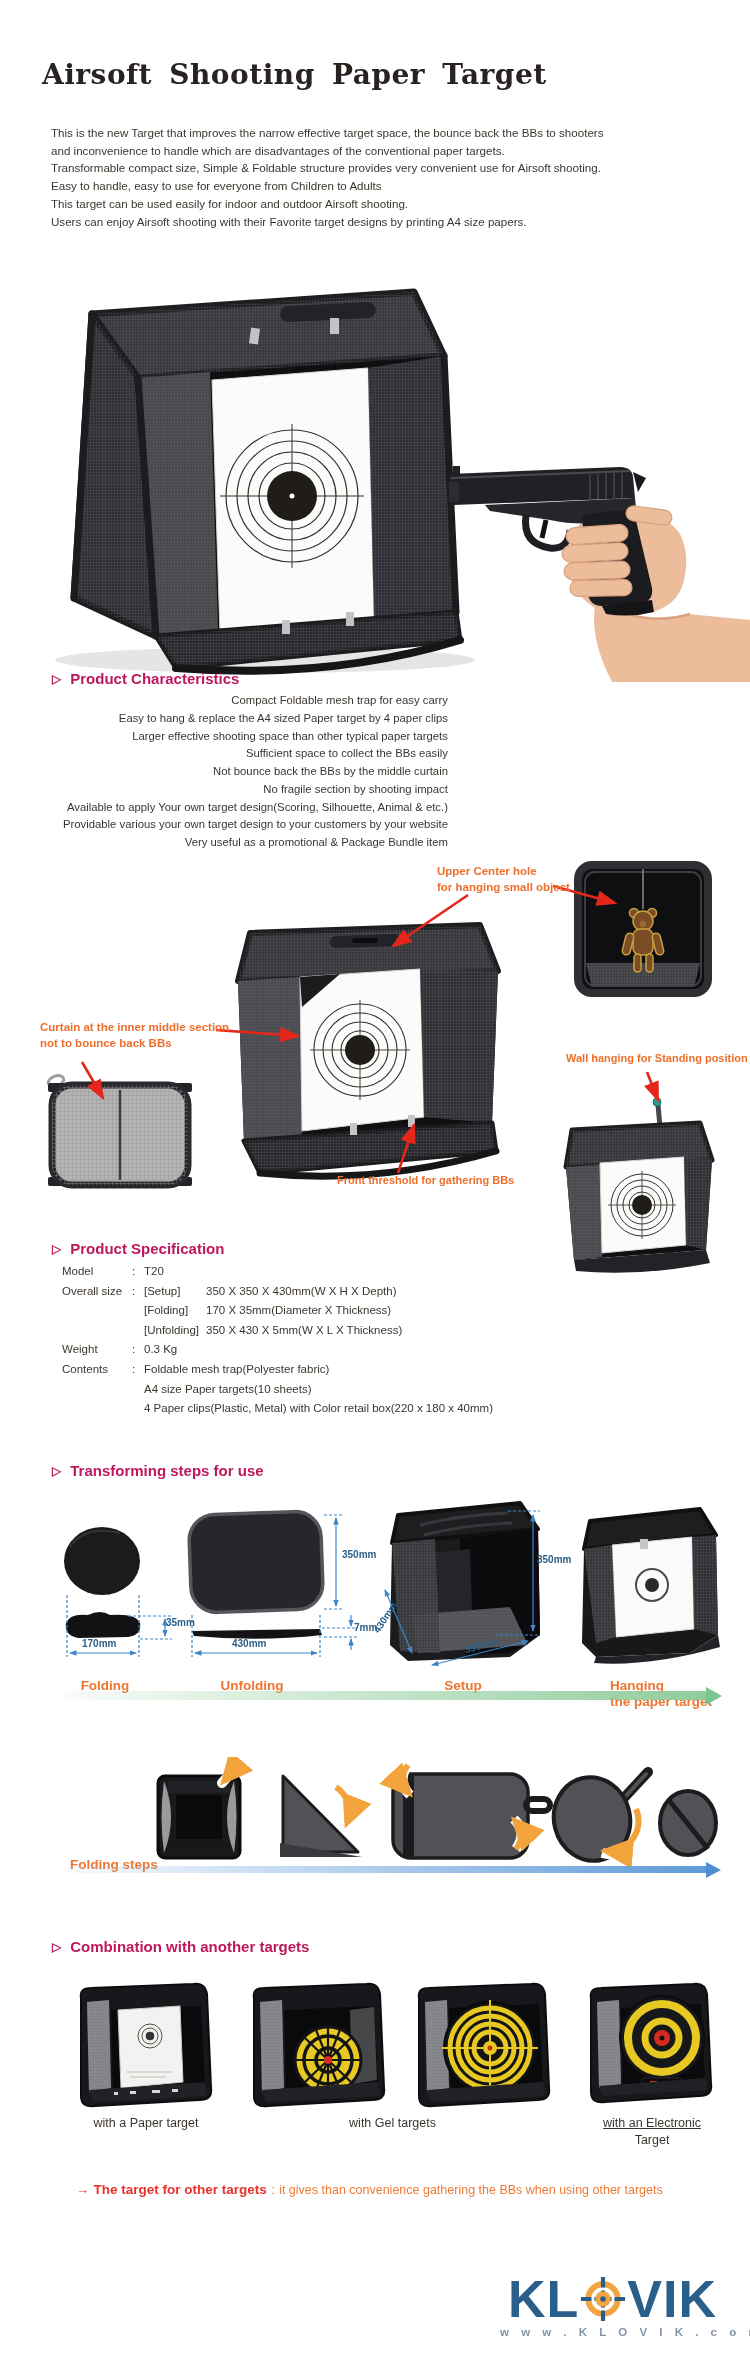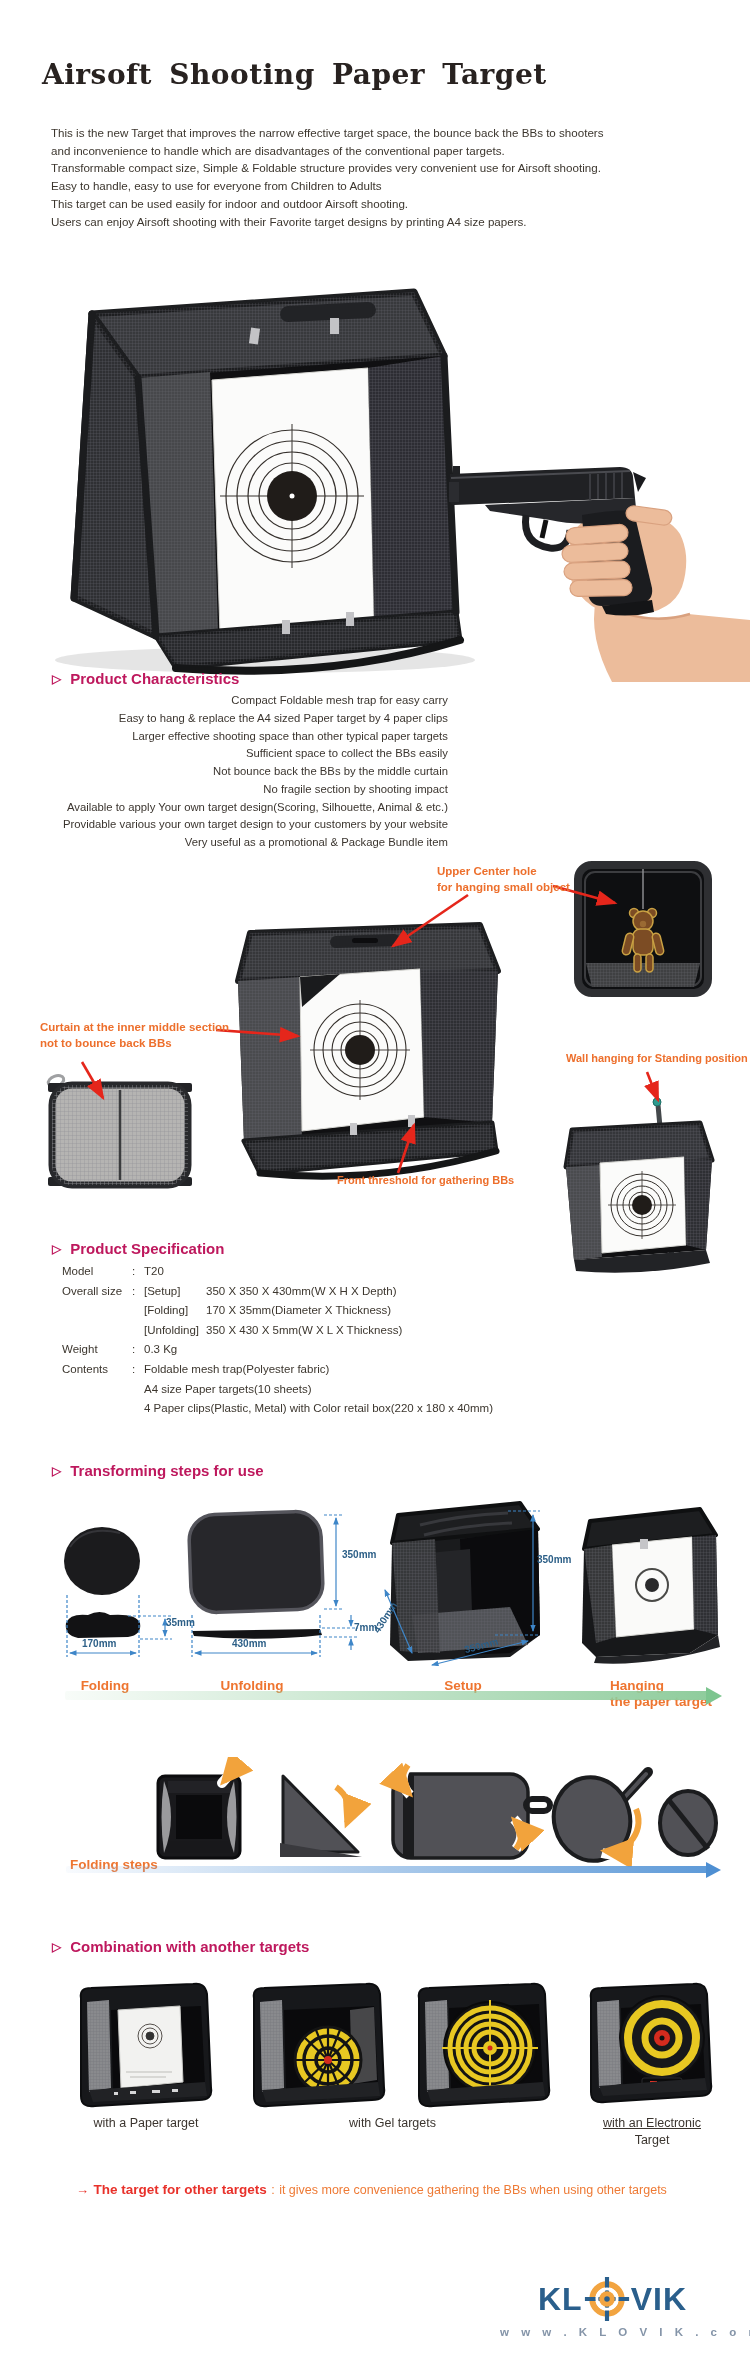--- a/index.html
+++ b/index.html
@@ -22,21 +22,21 @@
   .spec .key{display:inline-block;width:62px;}
   .spec .ind{display:inline-block;width:82px;}
   .garrow{height:9px;background:linear-gradient(to right,rgba(190,225,195,0.10),#8FCC9C);border-radius:2px;}
   .garrow-head{width:0;height:0;border-top:9px solid transparent;border-bottom:9px solid transparent;border-left:16px solid #7DC58F;}
   .barrow{height:7px;background:linear-gradient(to right,rgba(200,220,245,0.12),#5E9AD8);border-radius:2px;}
   .barrow-head{width:0;height:0;border-top:8px solid transparent;border-bottom:8px solid transparent;border-left:15px solid #4E8FD2;}
   .caption{font-size:12.5px;color:#3b352f;text-align:center;white-space:nowrap;}
   .note-arrow{color:#E8312A;font-size:13px;font-weight:bold;}
   .note-bold{color:#E8312A;font-size:13.5px;font-weight:bold;}
   .note-rest{color:#EE7A35;font-size:12.5px;}
-  .logo-word{font-size:32px;line-height:42px;font-weight:bold;color:#2A5F8C;letter-spacing:1px;}
+  .logo-word{font-size:52px;line-height:42px;font-weight:bold;color:#2A5F8C;letter-spacing:1px;}
   .logo-site{font-size:11.5px;font-weight:bold;color:#8494A8;letter-spacing:4.5px;white-space:nowrap;}
   svg{display:block;}
 </style>
 </head>
 <body>
 
 <div class="page">
 
   <svg width="0" height="0" style="position:absolute">
     <defs>
@@ -498,21 +498,21 @@
 
   <span class="abs caption" style="left:75px;top:2116px;width:142px;">with a Paper target</span>
   <span class="abs caption" style="left:300px;top:2116px;width:185px;">with Gel targets</span>
   <span class="abs caption" style="left:578px;top:2116px;width:148px;text-decoration:underline;">with an Electronic</span>
   <span class="abs caption" style="left:578px;top:2133px;width:148px;">Target</span>
 
   <div class="abs" style="left:76px;top:2180px;white-space:nowrap;">
     <span class="note-arrow">→</span>
     <span class="note-bold">The target for other targets</span>
     <span class="note-rest">:</span>
-    <span class="note-rest">it gives more convenience gathering the BBs when using other targets</span>
+    <span class="note-rest">it gives than convenience gathering the BBs when using other targets</span>
   </div>
 
   <div class="abs" style="left:500px;top:2276px;width:225px;text-align:center;">
     <div style="display:flex;align-items:center;justify-content:center;">
       <span class="logo-word">KL</span>
       <svg width="46" height="46" viewBox="0 0 50 50" style="margin:0 1px;">
         <circle cx="25" cy="25" r="16" fill="none" stroke="#F2A440" stroke-width="6.5"></circle>
         <path d="M25,1 V49 M1,25 H49" stroke="#2A5F8C" stroke-width="4.5"></path>
         <circle cx="25" cy="25" r="11" fill="none" stroke="#fff" stroke-width="3"></circle>
         <circle cx="25" cy="25" r="8.5" fill="#F2A440"></circle>

